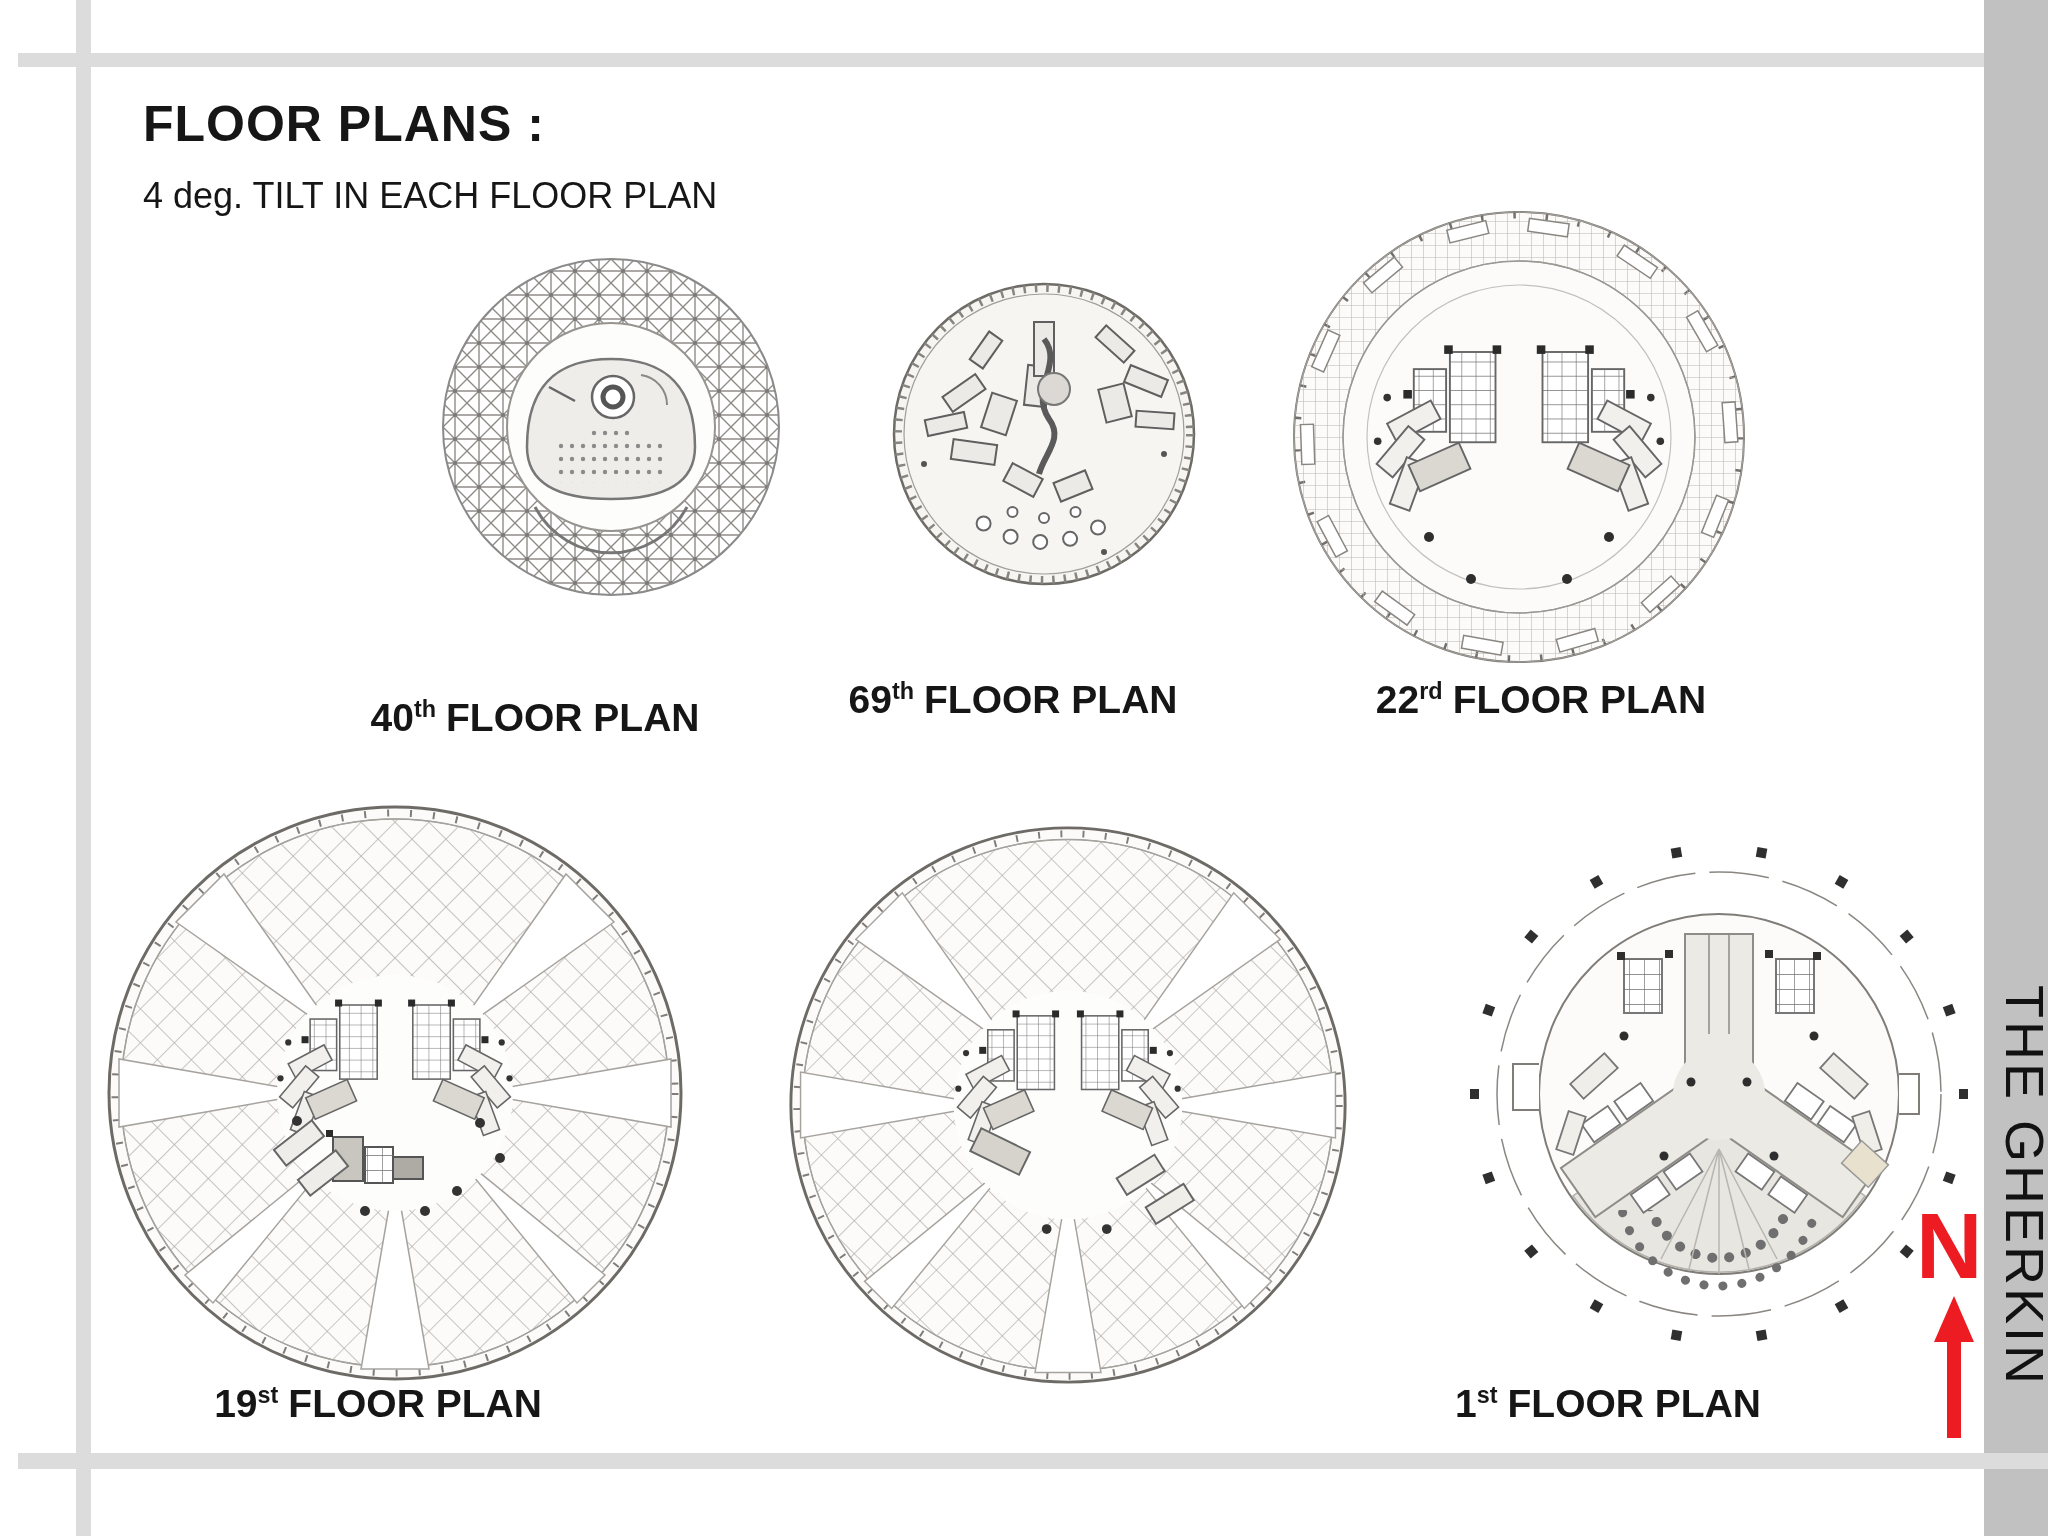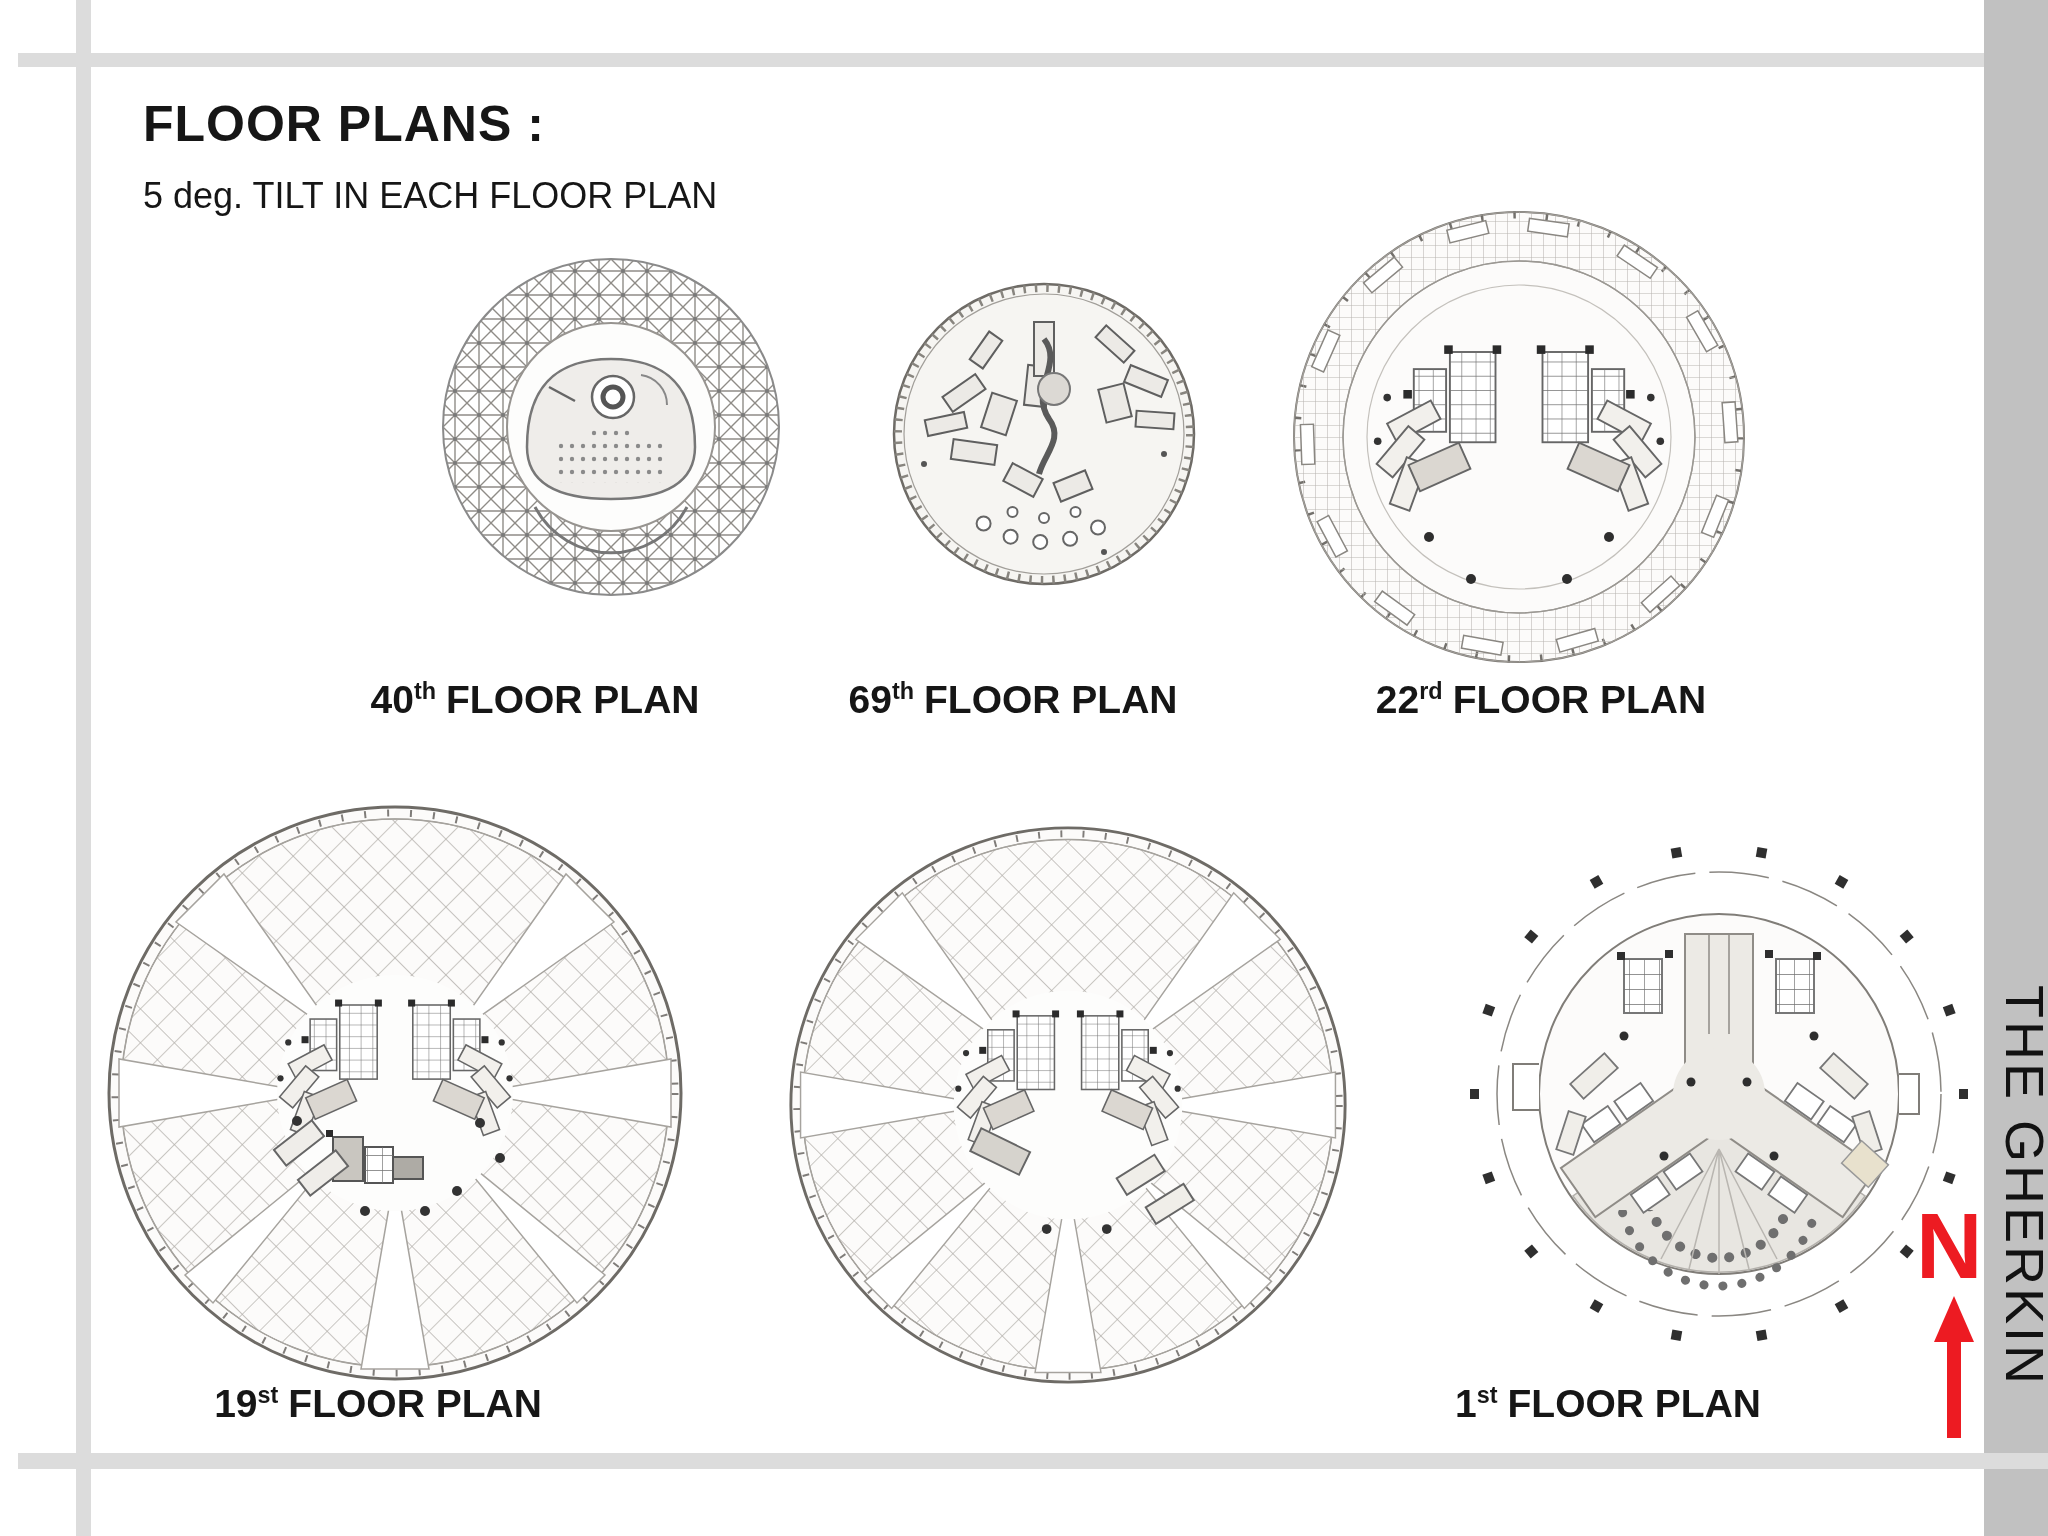--- a/index.html
+++ b/index.html
@@ -15,21 +15,21 @@
   #bar-top{left:0;top:53px;width:2048px;height:14px;background:var(--frame-light);}
   #bar-bottom{left:0;top:1453px;width:2048px;height:16px;background:var(--frame-light);z-index:5;}
   #bar-left{left:58px;top:0;width:15px;height:1536px;background:var(--frame-light);}
   #bar-right{left:1966px;top:0;width:82px;height:1536px;background:var(--frame-side);}
   #title{position:absolute;left:125px;top:95px;font-size:50px;font-weight:bold;letter-spacing:1px;}
   #subtitle{position:absolute;left:125px;top:175px;font-size:36px;font-weight:400;}
   .plan-svg{position:absolute;}
   .lbl{position:absolute;width:420px;text-align:center;font-size:39px;font-weight:bold;white-space:nowrap;}
   .lbl sup{font-size:60%;}
   .lbl .cap{margin-left:10px;}
-  #label-40{left:307px;top:678px;}
+  #label-40{left:307px;top:696px;}
   #label-39{left:785px;top:678px;}
   #label-33{left:1313px;top:678px;}
   #label-21{left:150px;top:1382px;}
   #label-6{left:850px;top:1382px;}
   #label-1{left:1380px;top:1382px;}
   #gherkin-wrap{position:absolute;left:1966px;top:985px;width:82px;height:470px;
      display:flex;justify-content:center;z-index:6;}
   #gherkin-text{writing-mode:vertical-rl;font-size:54px;letter-spacing:3px;color:#121212;font-weight:400;}
   #north-n{position:absolute;left:1898px;top:1200px;font-size:92px;font-weight:bold;color:var(--accent-red);line-height:1;z-index:6;}
   #north-arrow{position:absolute;left:1910px;top:1296px;z-index:6;}
@@ -38,21 +38,21 @@
 <body>
 
 <div id="stage">
 
   <div class="bar" id="bar-top"></div>
   <div class="bar" id="bar-left"></div>
   <div class="bar" id="bar-bottom"></div>
   <div class="bar" id="bar-right"></div>
 
   <div id="title">FLOOR PLANS :</div>
-  <div id="subtitle">5 deg. TILT IN EACH FLOOR PLAN</div>
+  <div id="subtitle">4 deg. TILT IN EACH FLOOR PLAN</div>
 
   <svg width="0" height="0" style="position:absolute" aria-hidden="true">
     <defs>
       <pattern id="diamond" width="24" height="24" patternUnits="userSpaceOnUse" patternTransform="rotate(45)">
         <path d="M0 0H24M0 0V24" stroke="#b3b0ab" stroke-width="1.4" fill="none"></path>
       </pattern>
       <pattern id="finegrid" width="12" height="12" patternUnits="userSpaceOnUse">
         <path d="M0 0H12M0 0V12" stroke="#b8b5b0" stroke-width="1.1" fill="none"></path>
       </pattern>
       <pattern id="cellgrid" width="15" height="15" patternUnits="userSpaceOnUse">

